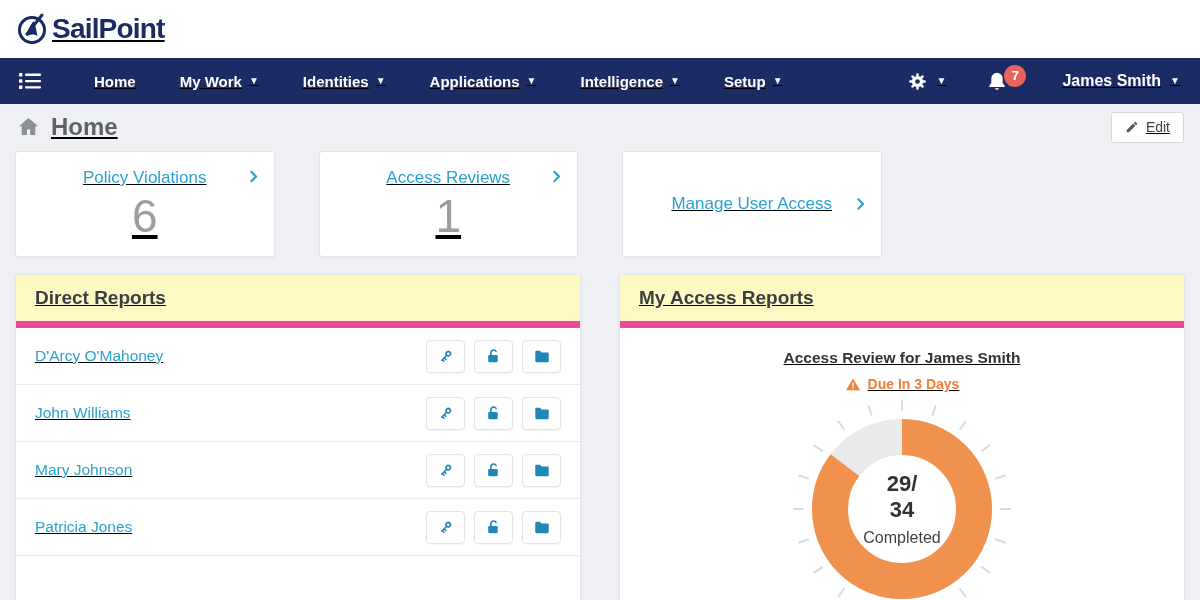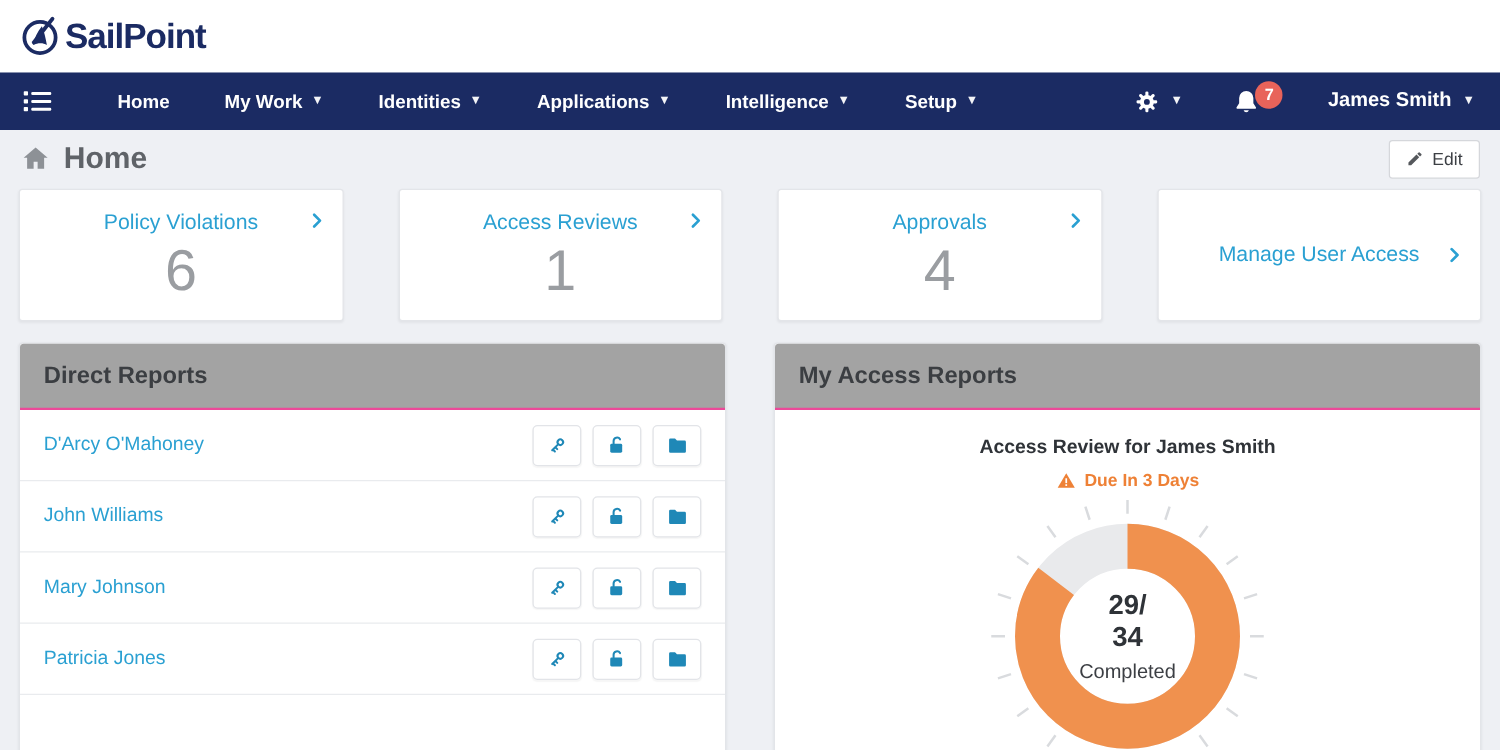--- a/index.html
+++ b/index.html
@@ -1,18 +1,18 @@
 <!DOCTYPE html>
 <html><head>
 <meta charset="utf-8">
 <style>
   * { margin:0; padding:0; box-sizing:border-box; }
   html,body { background:#dfe2e8; }
   body { font-family:"Liberation Sans", sans-serif; }
-  .page { width:1200px; height:600px; background:#eef0f4; overflow:hidden; position:relative; margin:0 auto; }
+  .page { width:1200px; height:600px; background:#eef0f4; overflow:hidden; position:relative; margin:0 auto;text-decoration:underline; }
 
   
   .topbar { height:58px; background:#ffffff; display:flex; align-items:center; padding:0 15px; }
   .logo { display:flex; align-items:center; gap:3px; color:#1b2b63; }
   .logo-text { font-size:28px; font-weight:bold; letter-spacing:-0.8px; color:#1b2b63; }
 
   
   .navbar { height:46px; background:#1b2b63; display:flex; align-items:center; padding:0 14px; color:#fff; }
   .hamburger-btn { background:none; border:none; color:#fff; cursor:pointer; display:flex; align-items:center; padding:4px; }
   .nav-items { display:flex; list-style:none; margin-left:26px; }
@@ -37,21 +37,21 @@
   .card-title { display:block; color:#2aa0d2; font-size:17px; text-align:center; margin-top:16px; cursor:pointer; }
   .card-chevron { position:absolute; top:17px; right:13px; color:#2aa0d2; cursor:pointer; display:flex; }
   .card-count { font-size:46px; color:#9a9da1; text-align:center; line-height:1.25; }
   .card.link-only { display:flex; align-items:center; justify-content:center; }
   .card.link-only .card-title { margin-top:0; }
   .card.link-only .card-chevron { top:50%; transform:translateY(-50%); }
 
   
   .panels { display:grid; grid-template-columns:1fr 1fr; gap:38px; margin:0 15px; }
   .panel { background:#fff; border:1px solid #e3e5e9; border-radius:3px; min-height:345px; box-shadow:0 1px 2px rgba(0,0,0,.05); }
-  .panel-header { background:#a3a3a3; border-bottom:2px solid #ec4899; height:53px; display:flex; align-items:center; padding:0 19px; border-radius:3px 3px 0 0; }
+  .panel-header { background:#fef9c3; border-bottom:7px solid #ec4899; height:53px; display:flex; align-items:center; padding:0 19px; border-radius:3px 3px 0 0; }
   .panel-title { font-size:19px; color:#3b3e42; }
 
   .search-group { margin-left:auto; display:flex; height:34px; }
   .search-input { width:174px; border:1px solid #cfd2d6; border-right:none; border-radius:3px 0 0 3px; padding:0 12px; font-size:14px; color:#555; font-family:inherit; outline:none; }
   .search-input::placeholder { color:#8d9196; }
   .search-btn { width:38px; border:1px solid #cfd2d6; border-radius:0 3px 3px 0; background:#fff; color:#1f88b7; display:flex; align-items:center; justify-content:center; cursor:pointer; }
 
   .report-row { height:57px; border-bottom:1px solid #e9ebee; display:flex; align-items:center; padding:0 19px; }
   .report-name { color:#2aa0d2; font-size:15.5px; cursor:pointer; text-decoration:none; }
   .row-actions { margin-left:auto; display:flex; gap:9px; }
@@ -182,29 +182,20 @@
       <div class="card-count">6</div>
     </div>
     <div class="card">
       <a class="card-title">Access Reviews</a>
       <span class="card-chevron">
         <svg width="15" height="15" viewBox="0 0 24 24" fill="none" stroke="currentColor" stroke-width="3.4" stroke-linecap="round" stroke-linejoin="round">
             <path d="M8.5 4.5 L16 12 L8.5 19.5"></path>
           </svg>
       </span>
       <div class="card-count">1</div>
-    </div>
-    <div class="card">
-      <a class="card-title">Approvals</a>
-      <span class="card-chevron">
-        <svg width="15" height="15" viewBox="0 0 24 24" fill="none" stroke="currentColor" stroke-width="3.4" stroke-linecap="round" stroke-linejoin="round">
-            <path d="M8.5 4.5 L16 12 L8.5 19.5"></path>
-          </svg>
-      </span>
-      <div class="card-count">4</div>
     </div>
     <div class="card link-only">
       <a class="card-title">Manage User Access</a>
       <span class="card-chevron">
         <svg width="15" height="15" viewBox="0 0 24 24" fill="none" stroke="currentColor" stroke-width="3.4" stroke-linecap="round" stroke-linejoin="round">
             <path d="M8.5 4.5 L16 12 L8.5 19.5"></path>
           </svg>
       </span>
     </div>
   </section>

